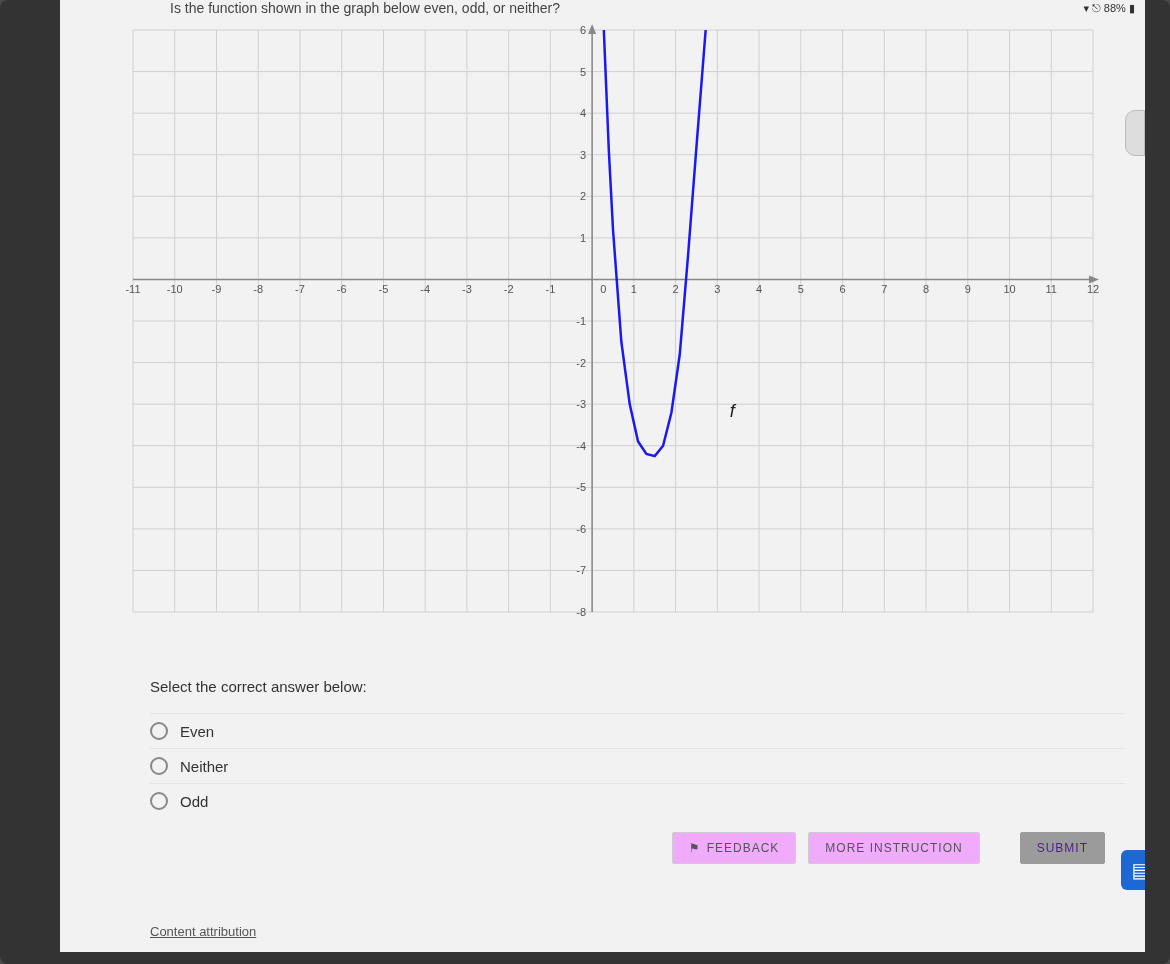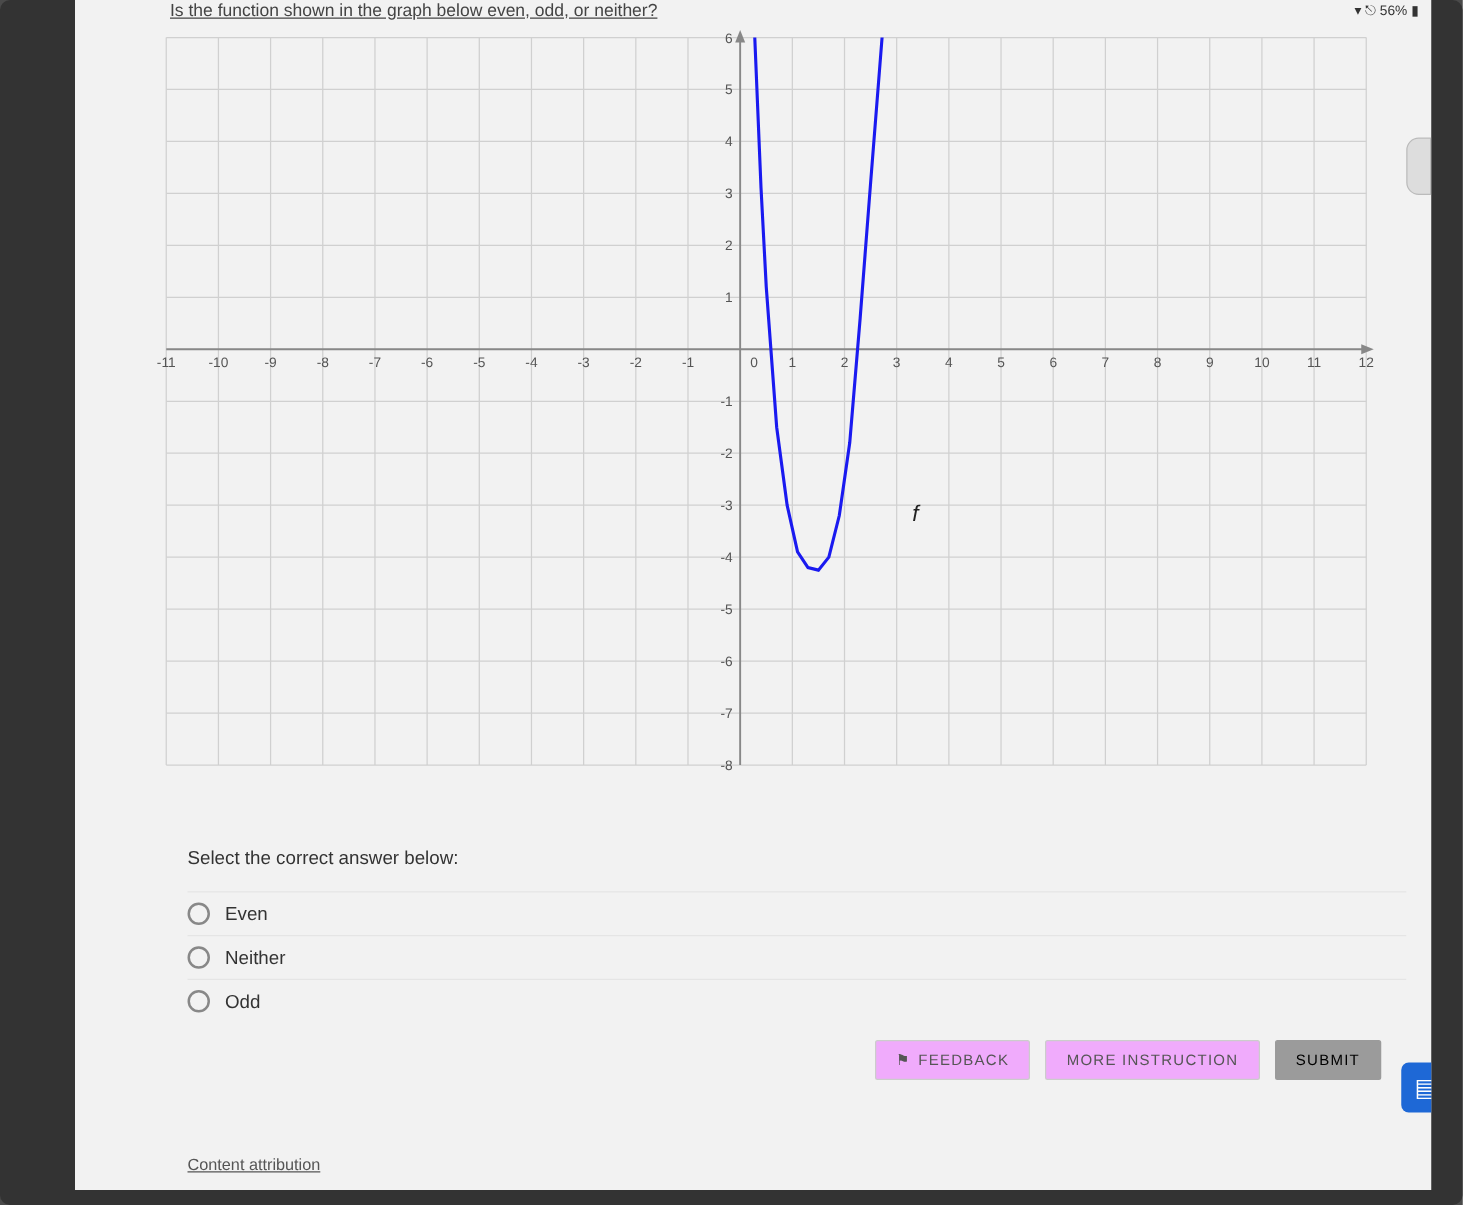--- a/index.html
+++ b/index.html
@@ -1,45 +1,45 @@
 <!DOCTYPE html>
 <html><head>
 <meta charset="utf-8">
 <style>
 *{box-sizing:border-box;margin:0;padding:0;}
 html,body{width:1170px;height:964px;font-family:Arial,Helvetica,sans-serif;background:#4a4a4a;overflow:hidden;}
 .tablet-frame{position:absolute;top:0;left:0;right:0;bottom:0;background:#333;border-radius:8px;}
 .screen{position:absolute;top:0;left:60px;right:25px;bottom:12px;background:#f2f2f2;overflow:hidden;perspective:1000px;}
 .status-bar{position:absolute;top:2px;right:10px;font-size:11px;color:#333;}
 .content{position:absolute;top:0;left:40px;right:0;padding:0 20px 0 0;}
-.question{font-size:14px;color:#444;margin-left:36px;margin-bottom:8px;text-decoration:underline;}
+.question{font-size:14px;color:#444;margin-left:70px;margin-bottom:8px;}
 .chart-area{position:relative;width:1000px;height:594px;margin:0 auto;}
 .chart-area svg{display:block;}
 .answer-section{margin-top:60px;padding-left:50px;}
 .answer-prompt{font-size:15px;color:#333;margin-bottom:18px;}
 .option{display:flex;align-items:center;padding:8px 0;border-top:1px solid #e5e5e5;cursor:pointer;}
 .option:last-of-type{border-bottom:1px solid #e5e5e5;}
 .radio{width:18px;height:18px;border:2px solid #888;border-radius:50%;margin-right:12px;flex-shrink:0;}
 .opt-label{font-size:15px;color:#333;}
 .button-row{display:flex;justify-content:flex-end;gap:12px;margin-top:14px;padding-right:20px;}
 .btn{padding:8px 16px;font-size:12px;letter-spacing:1px;border:1px solid #ccc;background:#f0abfc;color:#555;cursor:pointer;border-radius:2px;}
-.btn.submit{background:#9b9b9b;color:#000000;border-color:#9b9b9b;}
+.btn.submit{background:#9b9b9b;color:#4c1d95;border-color:#9b9b9b;margin-left:28px;}
 .feedback-icon{margin-right:6px;font-size:12px;}
 .attribution{margin-top:60px;padding-left:50px;font-size:13px;color:#555;text-decoration:underline;}
 .fab{position:absolute;bottom:62px;right:-16px;width:40px;height:40px;background:#1e68d6;border-radius:6px;display:flex;align-items:center;justify-content:center;color:#fff;font-size:20px;}
 .edge-btn{position:absolute;top:110px;right:0;width:20px;height:46px;background:#ddd;border-radius:10px 0 0 10px;border:1px solid #bbb;}
 text{font-family:Arial;}
 </style>
 </head>
 <body>
 
 <div class="tablet-frame">
  <div class="screen">
   <div class="status-bar">
-    <span>▾ ⎋ </span><span>56%</span><span> ▮</span>
+    <span>▾ ⎋ </span><span>88%</span><span> ▮</span>
   </div>
   <div class="edge-btn"></div>
   <div class="content">
     <div class="question">Is the function shown in the graph below even, odd, or neither?</div>
     <div class="chart-area">
       <svg id="chart-svg" width="1000" height="594">
             <line x1="20" y1="6" x2="20" y2="588" stroke="#d0d0d0" stroke-width="1"></line>
             <line x1="61.73913043478261" y1="6" x2="61.73913043478261" y2="588" stroke="#d0d0d0" stroke-width="1"></line>
             <line x1="103.47826086956522" y1="6" x2="103.47826086956522" y2="588" stroke="#d0d0d0" stroke-width="1"></line>
             <line x1="145.2173913043478" y1="6" x2="145.2173913043478" y2="588" stroke="#d0d0d0" stroke-width="1"></line>

